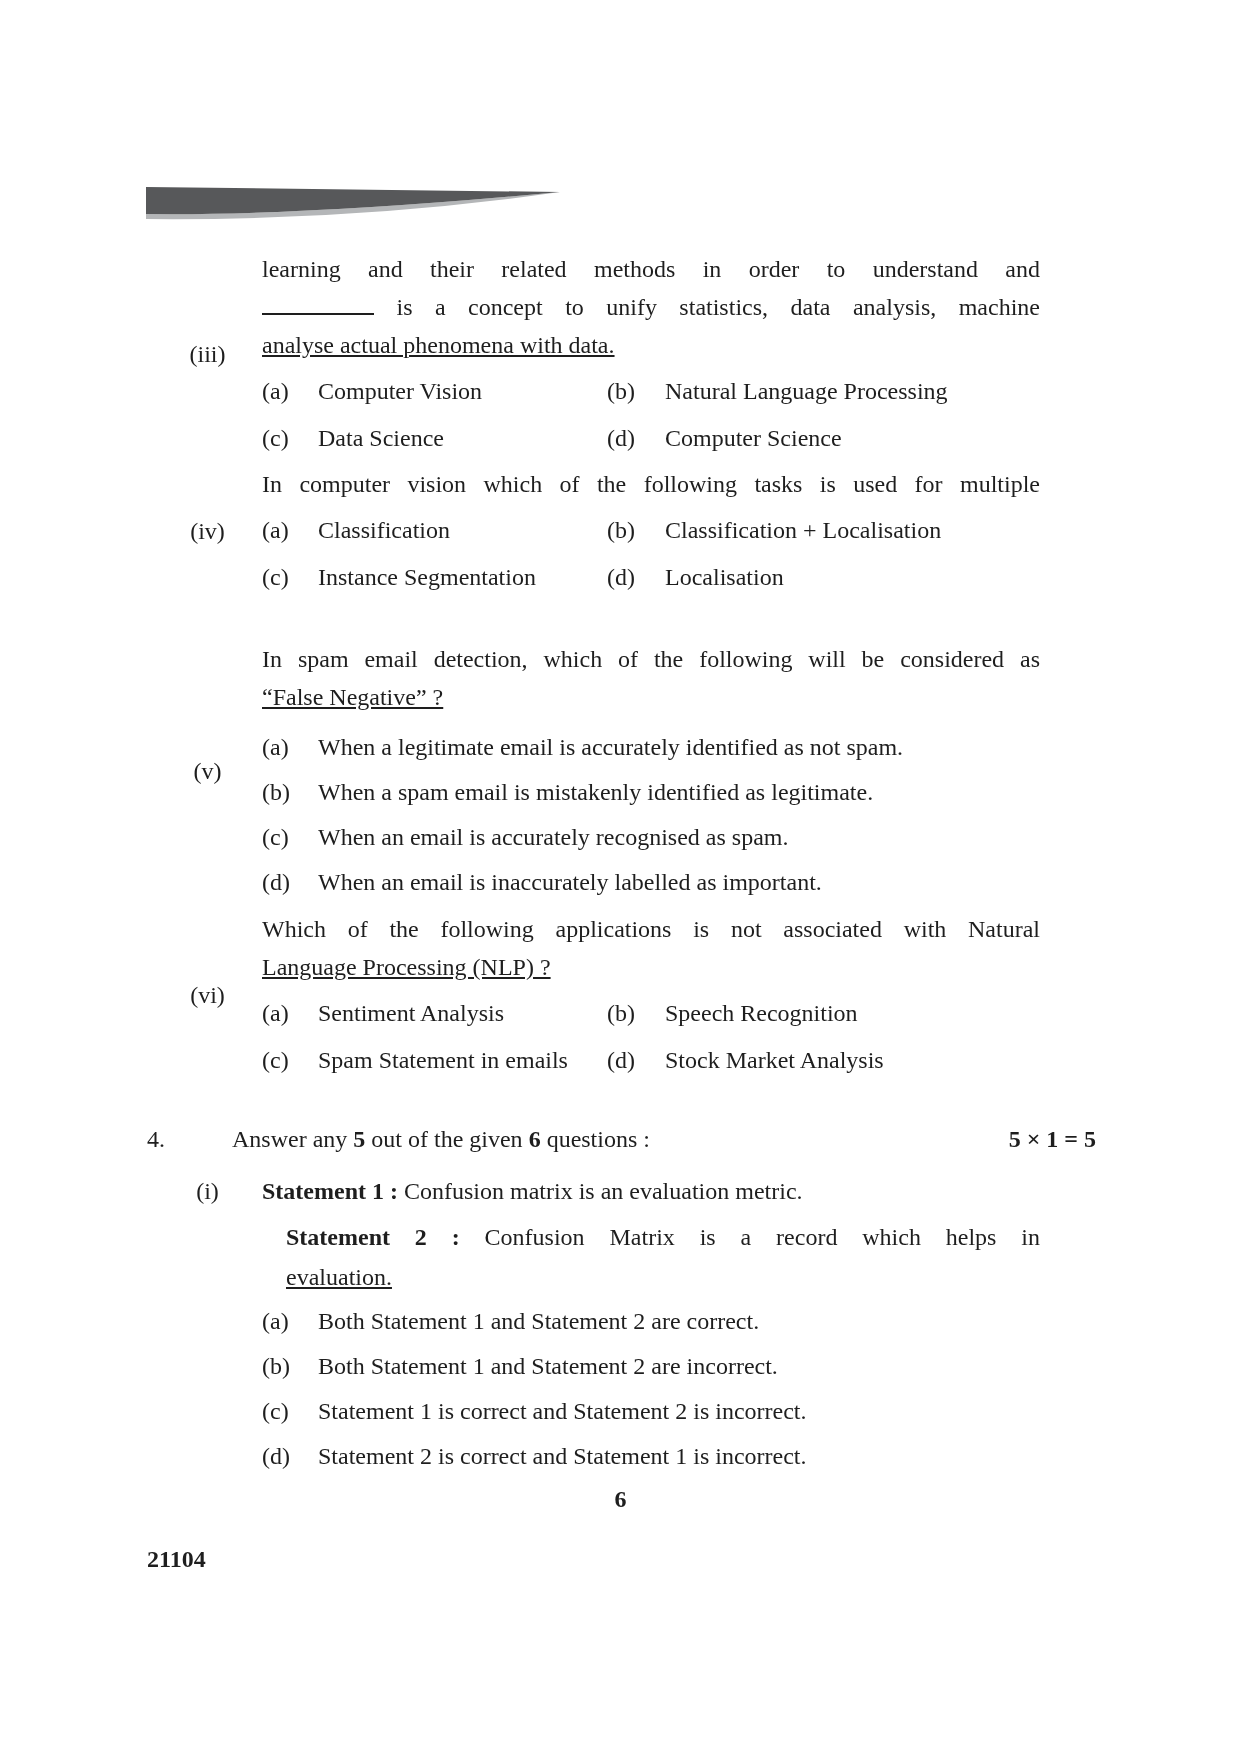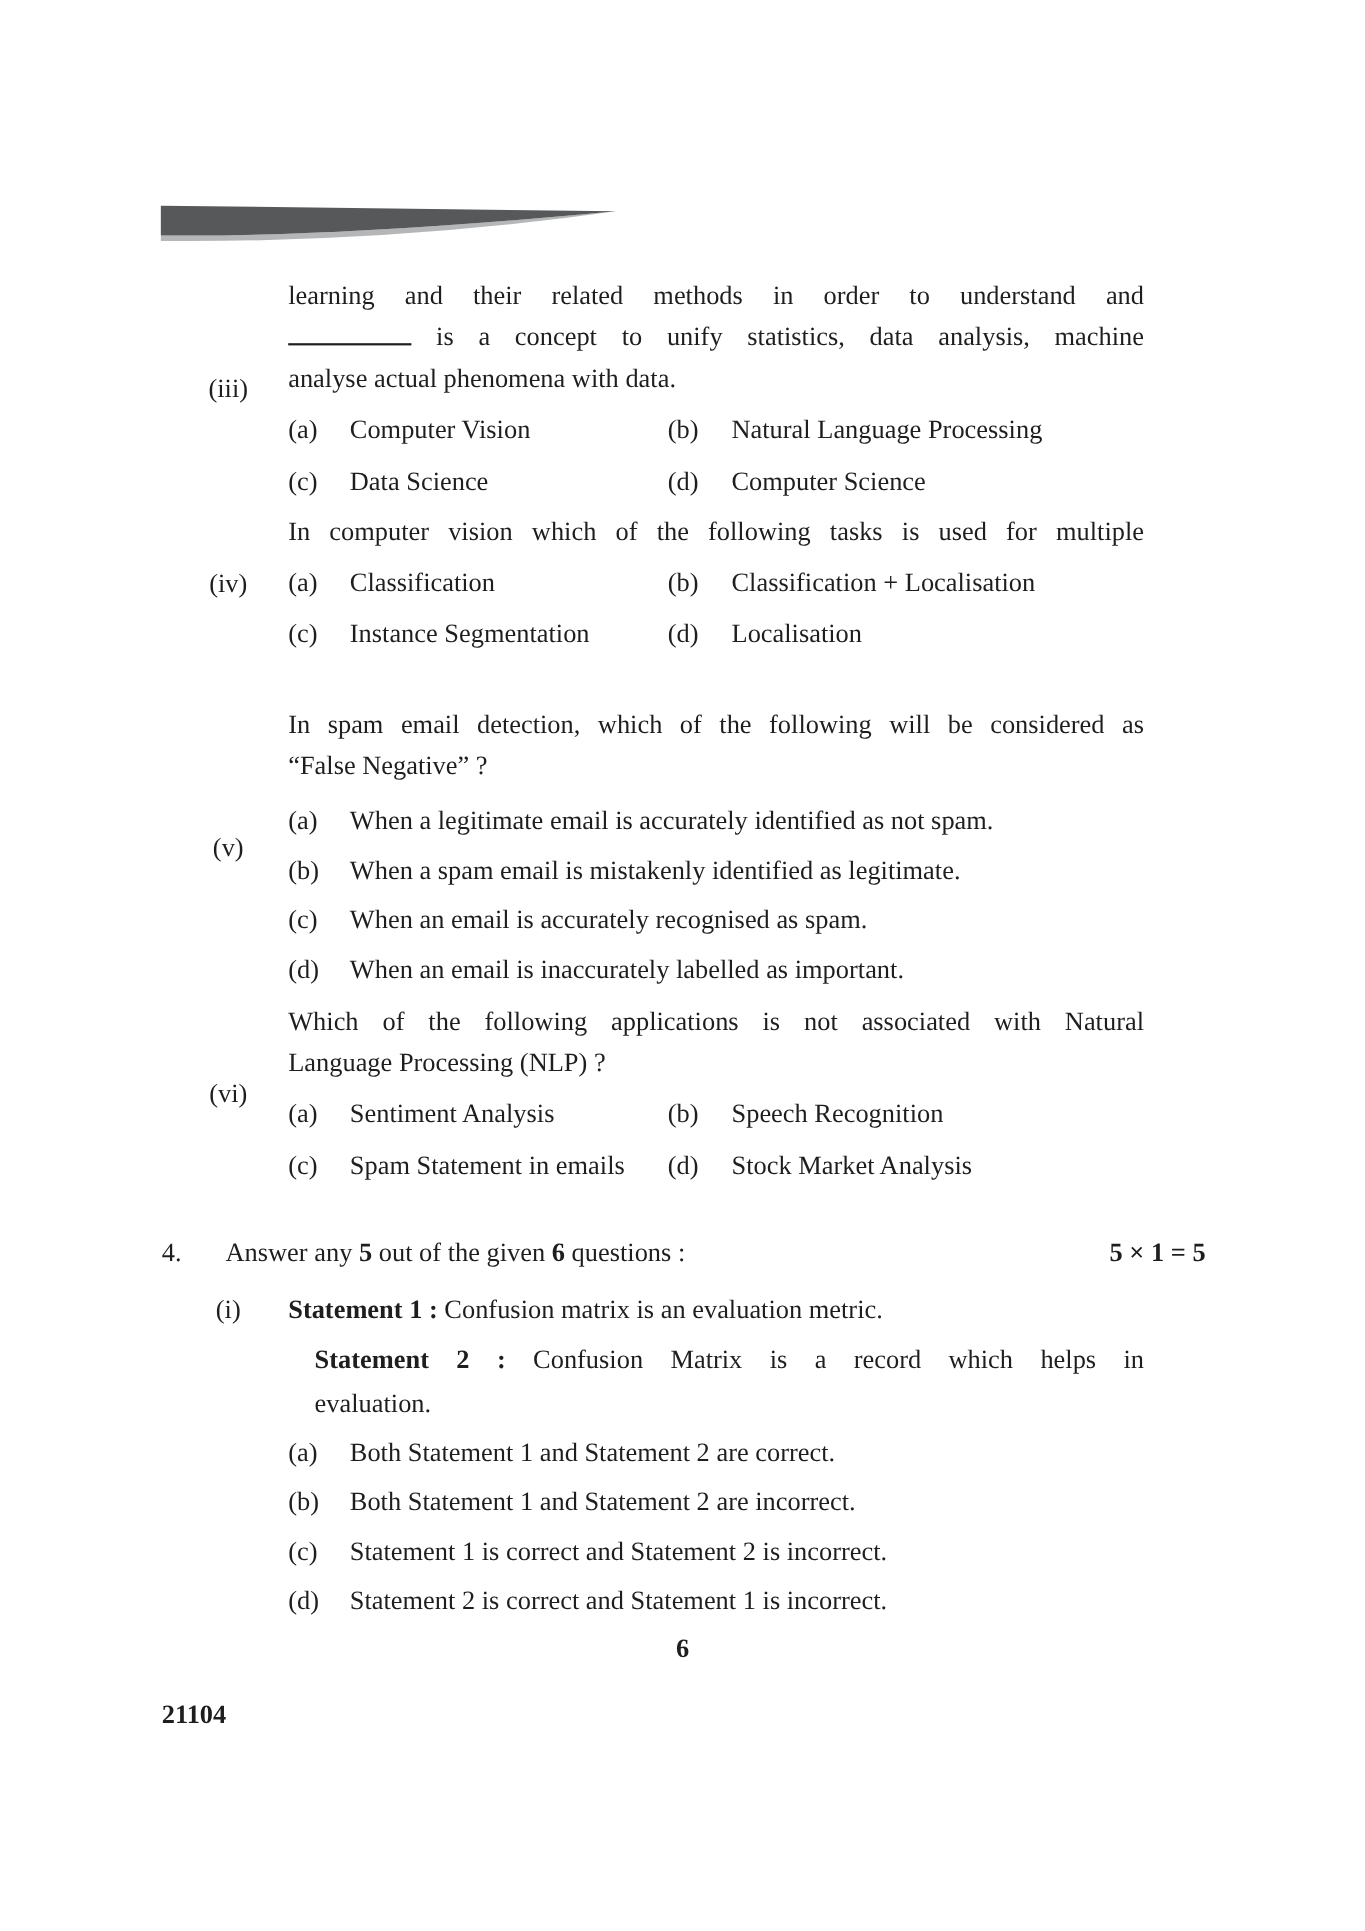--- a/index.html
+++ b/index.html
@@ -38,21 +38,21 @@
     margin-right: 32px;
     text-align: center;
     line-height: 38px;
   }
   .qbody { width: 778px; }
   .jline {
     line-height: 38px;
     text-align: justify;
     text-align-last: justify;
   }
-  .pline { line-height: 38px; }
+  .pline { line-height: 38px; text-decoration: underline; }
   .blank {
     display: inline-block;
     width: 112px;
     height: 0.95em;
     border-bottom: 2px solid #1e1e1e;
   }
   .opts2 {
     margin-top: 8px;
     display: grid;
     grid-template-columns: 56px 289px 58px 1fr;
@@ -71,21 +71,21 @@
     position: absolute;
     left: 147px;
     top: 1120px;
     width: 949px;
   }
   .q4head {
     display: flex;
     line-height: 38px;
   }
   .q4num { width: 58px; min-width: 58px; }
-  .q4text { flex: 1; }
+  .q4text { flex: 1; margin-left: 27px; }
   .q4marks { font-weight: bold; margin-left: auto; }
   .q4sub {
     margin-top: 14px;
     margin-left: 38px;
     display: flex;
     align-items: flex-start;
   }
   .stmt1 { line-height: 38px; margin-bottom: 7px; }
   .stmt2 .jline, .stmt2 .pline { line-height: 40px; margin-left: 24px; }
   .s2cont { margin-left: 56px; }

